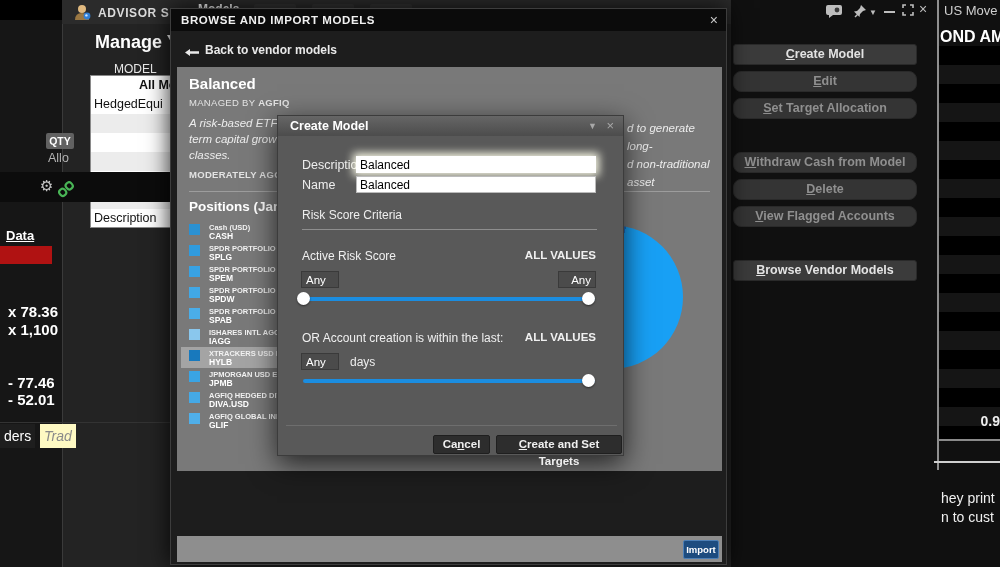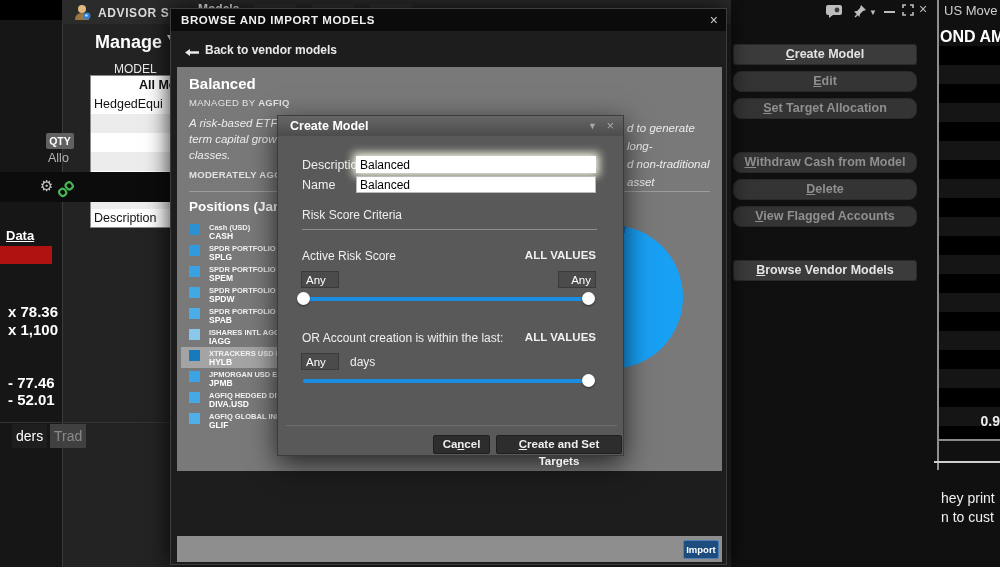--- a/index.html
+++ b/index.html
@@ -155,22 +155,22 @@
 
   <div class="abs data-link">Data</div>
   <div class="abs red-bar"></div>
 
   <div class="abs num" style="top:303px;">x 78.36</div>
   <div class="abs num" style="top:321px;">x 1,100</div>
   <div class="abs num" style="top:374px;">- 77.46</div>
   <div class="abs num" style="top:391px;">- 52.01</div>
 
   <div class="abs tabbar"></div>
-  <div class="abs tab-frag" style="left:0;background:#1e1e1e;color:#fff;margin-left:12px;">ders</div>
-  <div class="abs tab-frag" style="left:50px;background:#404040;color:#8a8a8a;">Trad</div>
+  <div class="abs tab-frag" style="left:0;background:#1e1e1e;color:#fff;">ders</div>
+  <div class="abs tab-frag" style="left:40px;background:#fef9c3;color:#8a8a8a;font-style:italic;">Trad</div>
 
   <div class="abs bg-right"></div>
 
   <div class="abs winicons" style="left:826px;">
     <svg width="17" height="15" viewBox="0 0 17 15">
       <path d="M2,1 h12 a2,2 0 0 1 2,2 v6 a2,2 0 0 1 -2,2 h-7 l-4,3 v-3 h-1 a2,2 0 0 1 -2,-2 v-6 a2,2 0 0 1 2,-2 z" fill="#bdbdbd"></path>
       <circle cx="11" cy="6" r="2.4" fill="#3a3a3a"></circle>
     </svg>
   </div>
   <div class="abs winicons" style="left:853px;">

